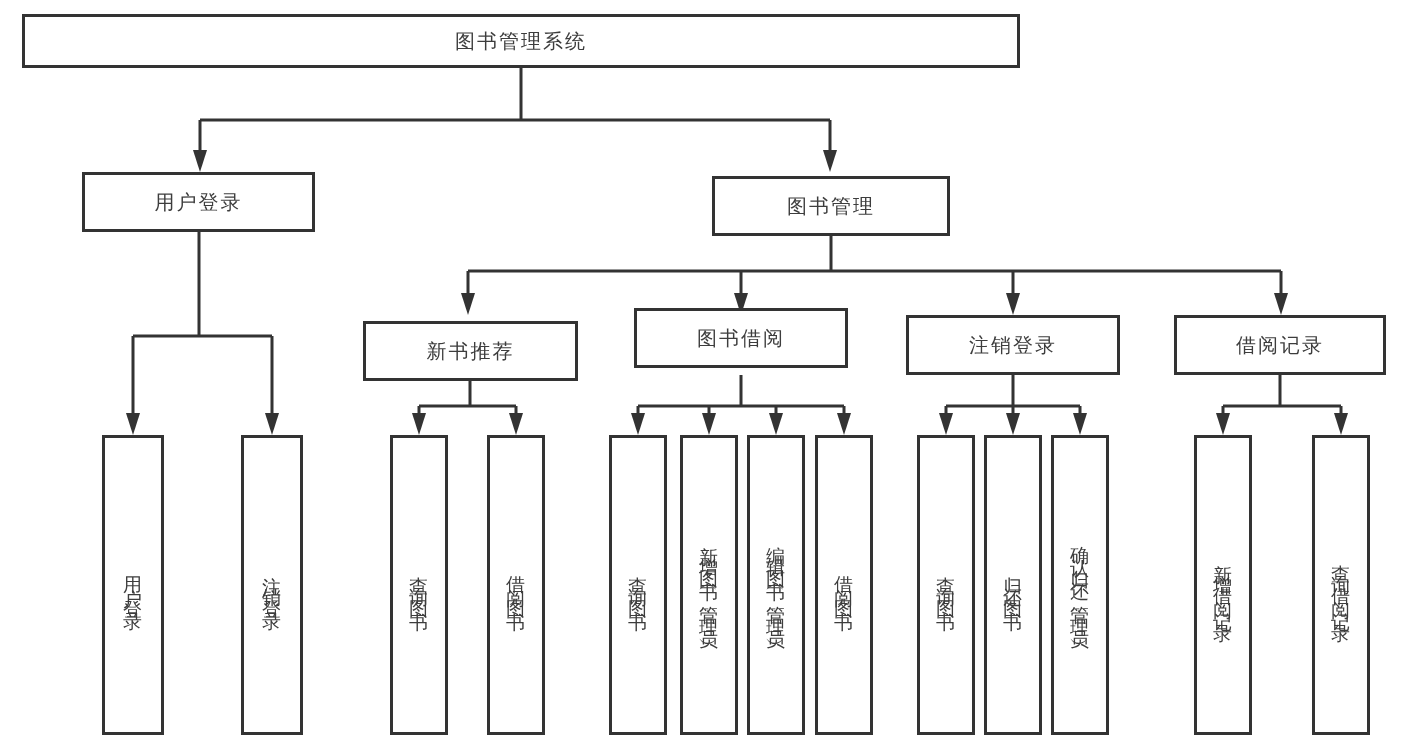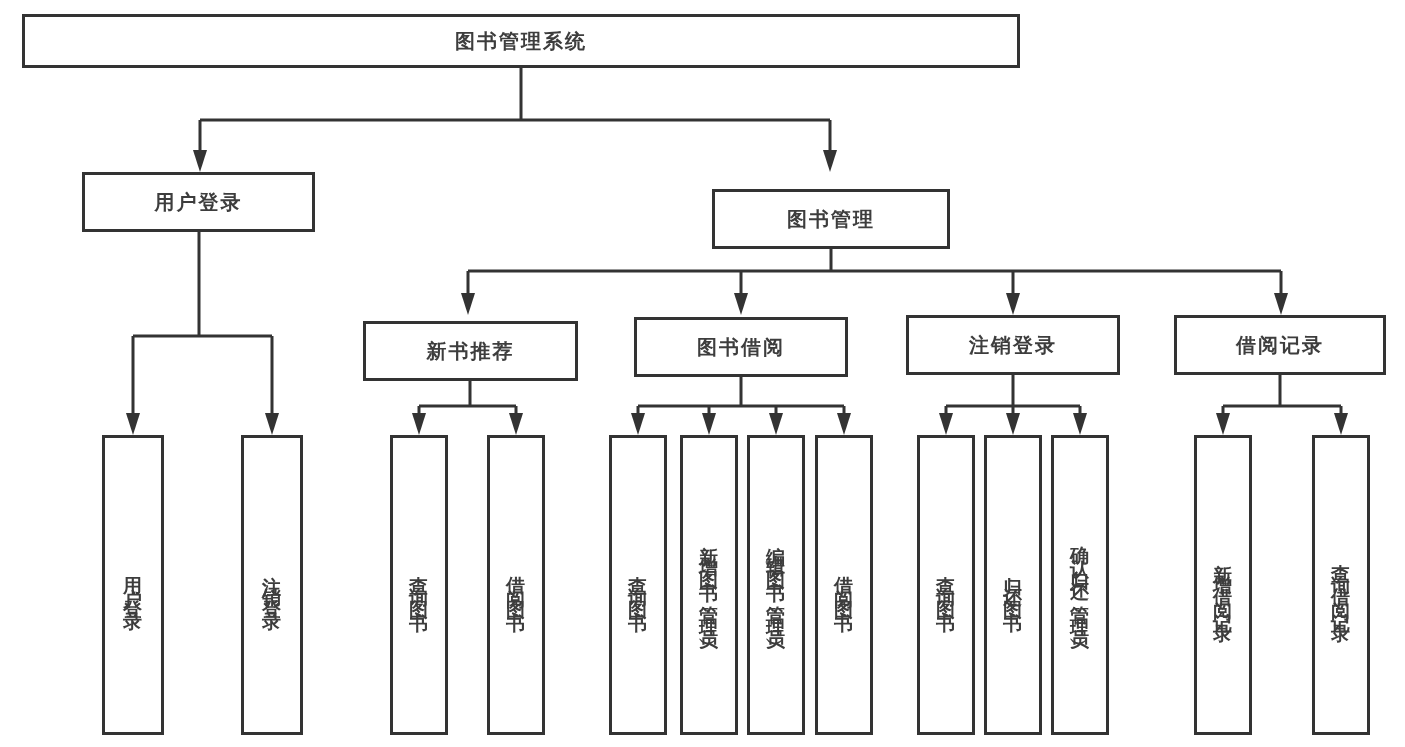--- a/index.html
+++ b/index.html
@@ -7,21 +7,20 @@
     padding: 0;
     background: #ffffff;
     font-family: "Liberation Sans", "DejaVu Sans", sans-serif;
   }
   .canvas {
     position: relative;
     width: 1405px;
     height: 747px;
     background: #ffffff;
     overflow: hidden;
-    font-weight: bold;
   }
   .connector-layer {
     position: absolute;
     left: 0;
     top: 0;
     width: 1405px;
     height: 747px;
     z-index: 1;
   }
   .hbox {
@@ -129,24 +128,24 @@
     <g>
       <path d="M1280,375 V406 M1223,406 H1341 M1223,406 V417 M1341,406 V417"></path>
       <polygon points="1216,413 1230,413 1223,435"></polygon>
       <polygon points="1334,413 1348,413 1341,435"></polygon>
     </g>
   </svg>
 
   <div class="hbox" style="left:22px; top:14px; width:998px; height:54px;">图书管理系统</div>
 
   <div class="hbox" style="left:82px; top:172px; width:233px; height:60px;">用户登录</div>
-  <div class="hbox" style="left:712px; top:189px; width:238px; height:60px;">图书管理</div>
+  <div class="hbox" style="left:712px; top:176px; width:238px; height:60px;">图书管理</div>
 
   <div class="hbox" style="left:363px; top:315px; width:215px; height:60px;margin-top:6px;">新书推荐</div>
-  <div class="hbox" style="left:634px; top:317px; width:214px; height:60px;">图书借阅</div>
+  <div class="hbox" style="left:634px; top:308px; width:214px; height:60px;">图书借阅</div>
   <div class="hbox" style="left:906px; top:315px; width:214px; height:60px;">注销登录</div>
   <div class="hbox" style="left:1174px; top:315px; width:212px; height:60px;">借阅记录</div>
 
   <div class="vbox" style="left:102px; width:62px;">
     <span>用户登录</span>
   </div>
   <div class="vbox" style="left:241px; width:62px;">
     <span>注销登录</span>
   </div>
 

